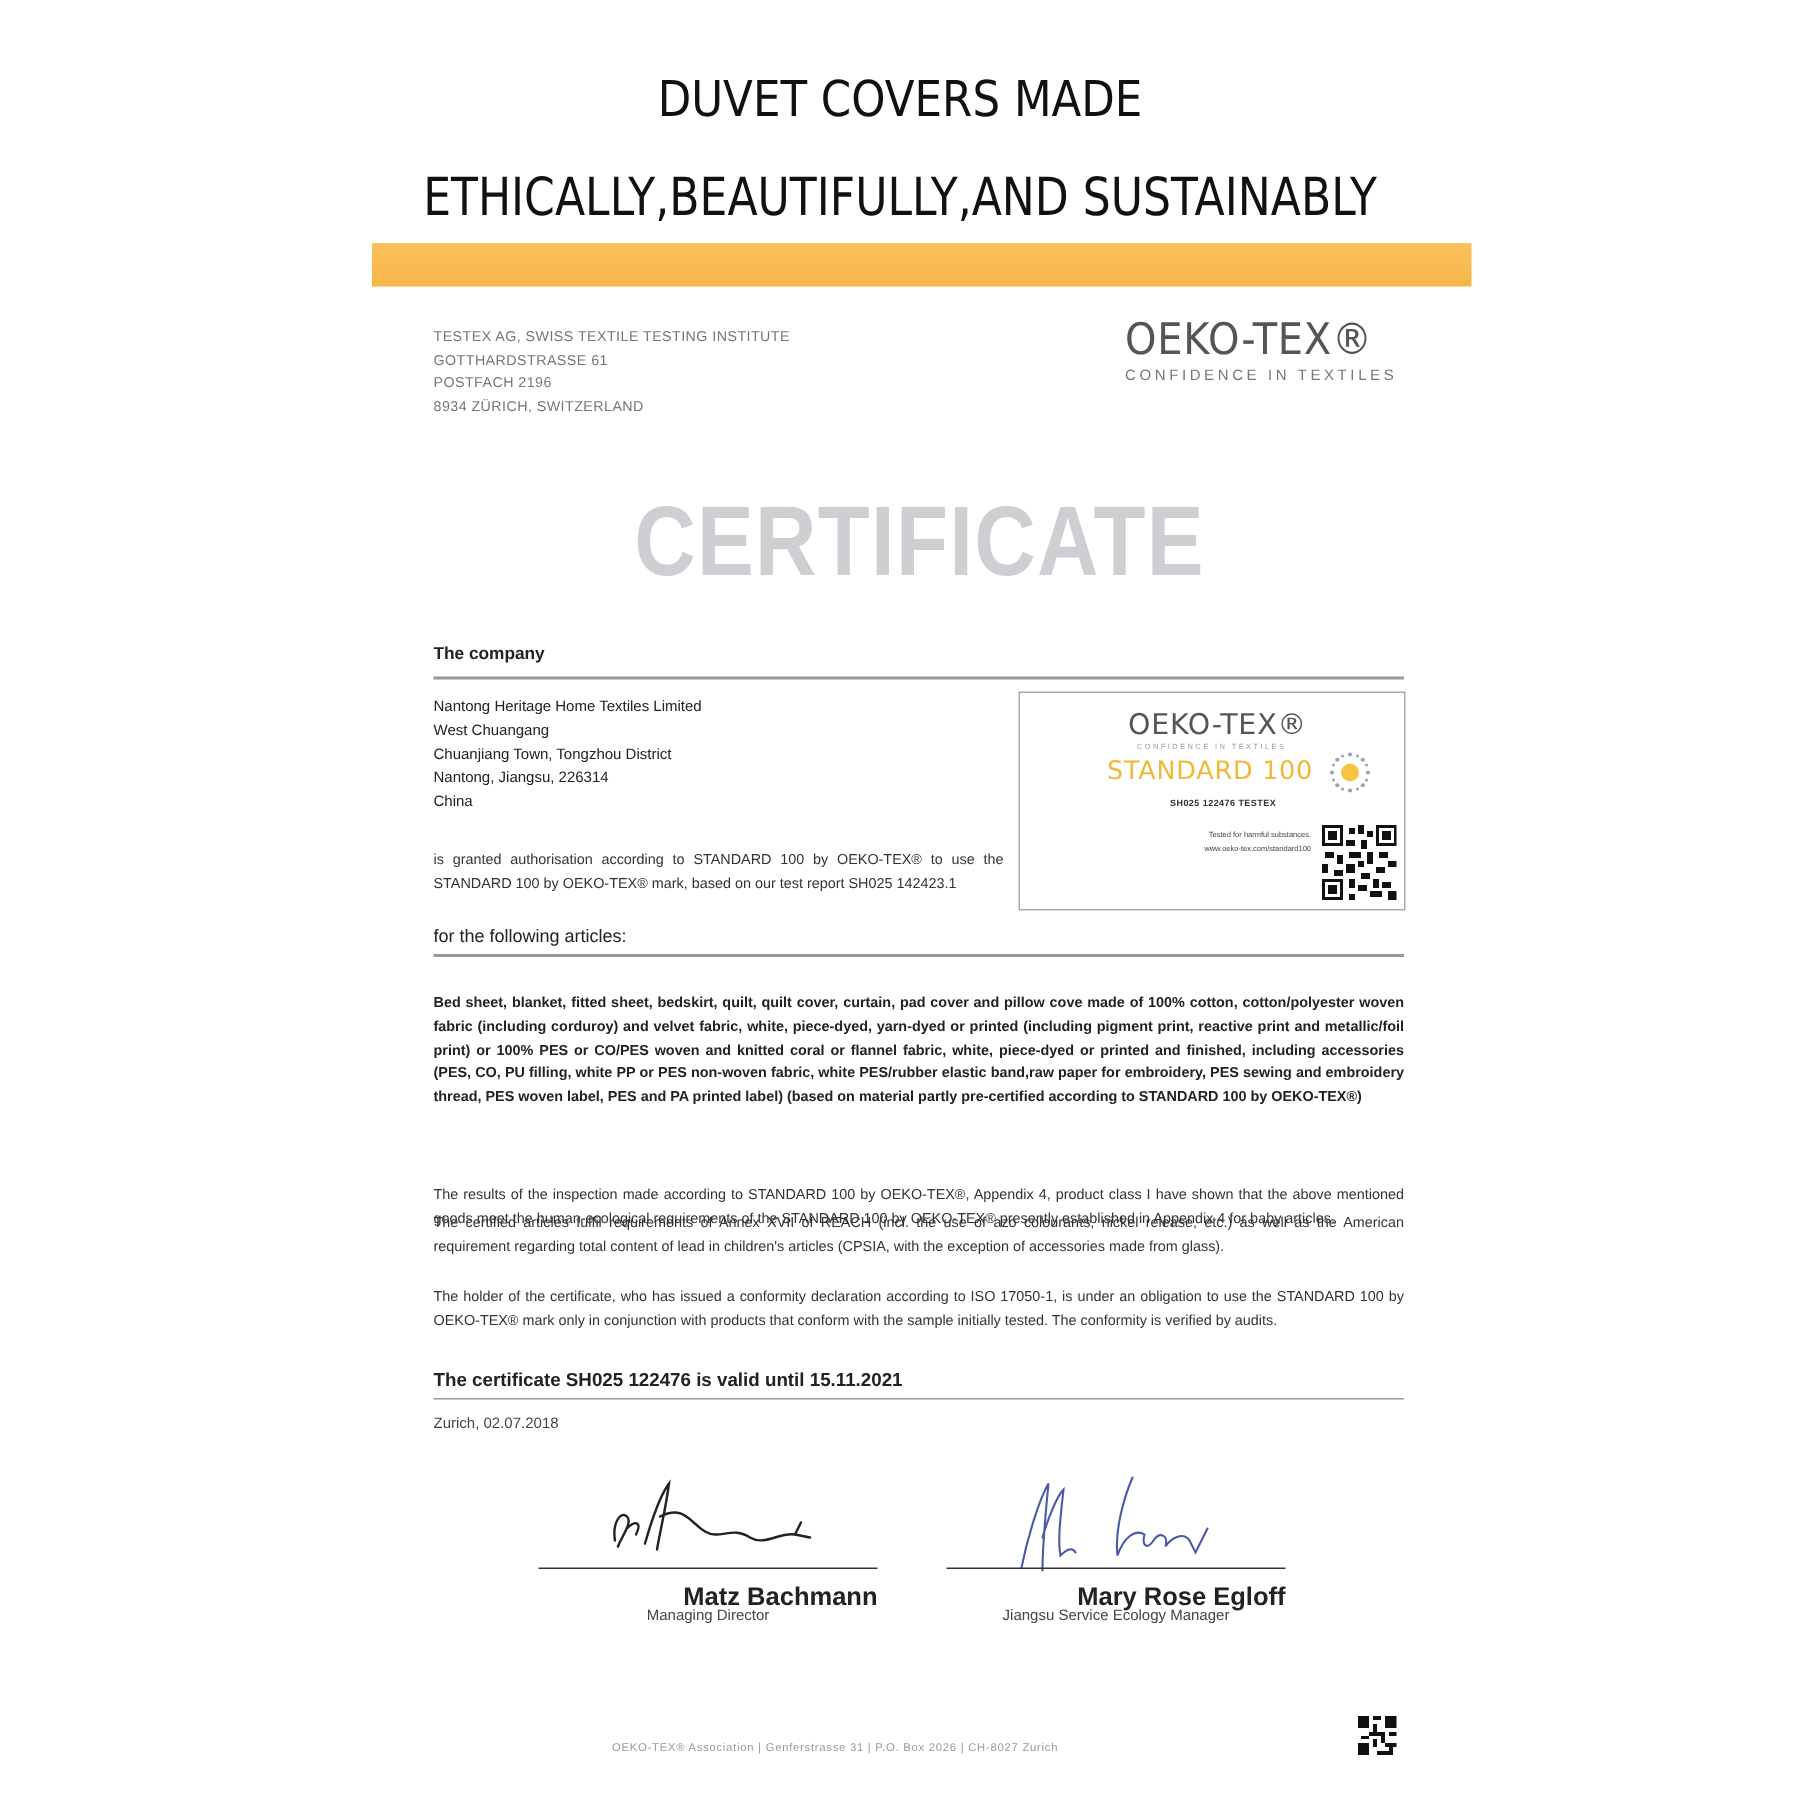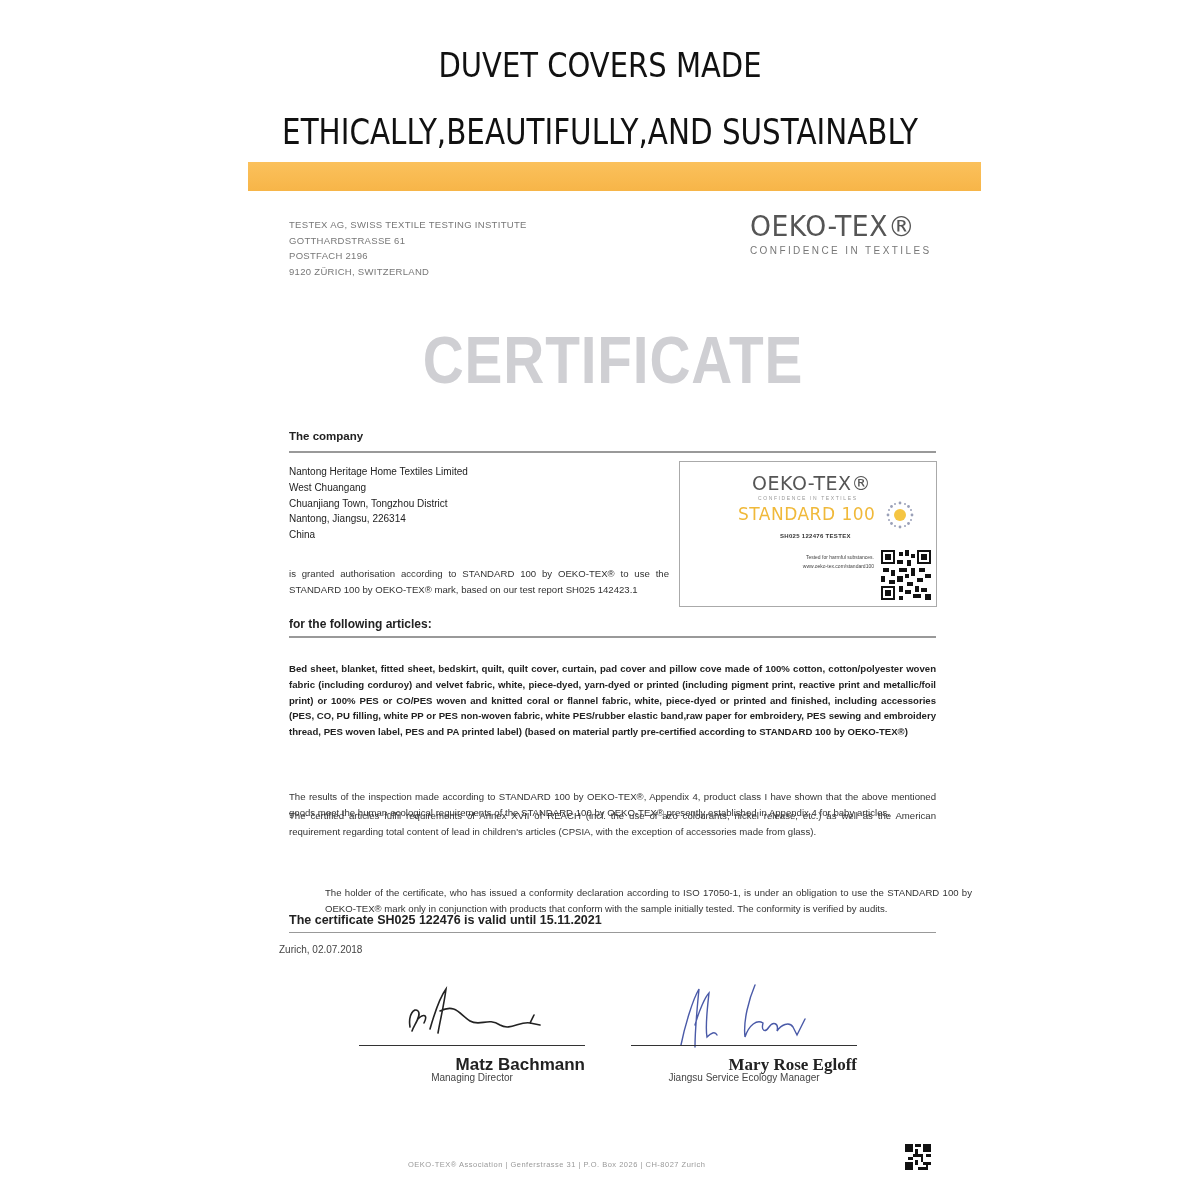--- a/index.html
+++ b/index.html
@@ -32,47 +32,47 @@
   .badge .b-brand { position: absolute; left: 72px; top: 10px; font-size: 19px; color: #555; font-family: "DejaVu Sans", sans-serif; letter-spacing: 0.5px; }
   .badge .b-tag { position: absolute; left: 78px; top: 33px; font-size: 5px; color: #999; letter-spacing: 1.6px; }
   .badge .b-std { position: absolute; left: 58px; top: 42px; font-size: 17px; color: #f0b93a; letter-spacing: 0.5px; font-family: "DejaVu Sans", sans-serif; }
   .badge .b-sun { position: absolute; left: 205px; top: 38px; width: 30px; height: 30px; }
   .badge .b-code { position: absolute; left: 100px; top: 71px; font-size: 6px; font-weight: bold; color: #333; letter-spacing: 0.3px; }
   .badge .b-note { position: absolute; left: 86px; top: 91px; font-size: 5px; line-height: 9px; color: #444; text-align: right; width: 108px; }
   .badge .b-qr { position: absolute; left: 201px; top: 88px; width: 50px; height: 50px; }
 
   .para { left: 289px; width: 647px; font-size: 9.6px; line-height: 15.8px; color: #333; text-align: justify; }
   .grant { top: 566px; width: 380px; }
-  .articles-label { left: 289px; top: 617px; font-size: 12px; font-weight: bold; color: #222; }
+  .articles-label { left: 289px; top: 617px; font-size: 12px; font-weight: normal; color: #222; }
   .articles { top: 641px; font-weight: bold; color: #222; margin-top: 20px; }
   .results { top: 757px; margin-top: 32px; }
   .reach { top: 808px; }
-  .holder { top: 885px; margin-left: 36px; }
+  .holder { top: 857px; }
   .valid { left: 289px; top: 913px; font-size: 12.5px; font-weight: bold; color: #222; }
-  .date { left: 279px; top: 944px; font-size: 10px; color: #444; }
+  .date { left: 289px; top: 944px; font-size: 10px; color: #444; }
 
   .sig-line { height: 1px; background: #333; }
   .sig-name { font-size: 17px; font-weight: bold; color: #222; text-align: right; }
   .sig-role { font-size: 10px; color: #444; text-align: center; }
 
   .footer { left: 408px; top: 1160px; font-size: 7.5px; color: #999; letter-spacing: 0.5px; }
   .footer-qr { left: 905px; top: 1144px; width: 26px; height: 26px; }
 </style>
 </head>
 <body>
 
 <div class="abs headline h1">DUVET COVERS MADE</div>
 <div class="abs headline h2">ETHICALLY,BEAUTIFULLY,AND SUSTAINABLY</div>
 <div class="abs orange-band"></div>
 
 <div class="abs address">
   <div>TESTEX AG, SWISS TEXTILE TESTING INSTITUTE</div>
   <div>GOTTHARDSTRASSE 61</div>
   <div>POSTFACH 2196</div>
-  <div>9120 ZÜRICH, SWITZERLAND</div>
+  <div>8934 ZÜRICH, SWITZERLAND</div>
 </div>
 
 <div class="abs oeko-logo">
   <div class="brand">OEKO-TEX®</div>
   <div class="tag">CONFIDENCE IN TEXTILES</div>
 </div>
 
 <div class="abs cert-title">CERTIFICATE</div>
 
 <div class="abs label-bold company-label">The company</div>
@@ -174,21 +174,21 @@
   <path d="M10 42 C 8 30, 14 22, 18 26 C 22 30, 14 40, 12 46 M18 34 C 24 28, 28 30, 24 38 M30 44 C 34 30, 40 12, 46 4 C 44 20, 40 36, 38 48 M40 26 C 56 18, 60 30, 70 36 C 80 42, 88 32, 100 40 C 110 46, 120 36, 130 38 L 134 30 M 130 38 L 140 40" fill="none" stroke="#222" stroke-width="1.6" stroke-linecap="round"></path>
 </svg>
 <div class="abs sig-line" style="left:359px; top:1045px; width:226px;"></div>
 <div class="abs sig-name" style="left:359px; top:1055px; width:226px;">Matz Bachmann</div>
 <div class="abs sig-role" style="left:359px; top:1072px; width:226px;">Managing Director</div>
 
 <svg class="abs" style="left:665px; top:975px; width:170px; height:80px;" viewBox="0 0 170 80">
   <path d="M16 70 C 20 50, 28 24, 34 14 C 32 34, 30 54, 30 72 M30 50 C 34 36, 40 22, 44 18 C 42 36, 40 52, 42 62 C 46 58, 50 56, 52 60 M90 10 C 84 24, 78 46, 80 62 C 84 50, 92 44, 98 48 C 96 56, 100 58, 104 52 C 108 46, 114 48, 112 56 C 116 50, 124 46, 128 52 L 132 60 L 140 44" fill="none" stroke="#4a5aa8" stroke-width="1.4" stroke-linecap="round"></path>
 </svg>
 <div class="abs sig-line" style="left:631px; top:1045px; width:226px;"></div>
-<div class="abs sig-name" style="left:631px; top:1055px; width:226px;font-family:Liberation Serif, serif;">Mary Rose Egloff</div>
+<div class="abs sig-name" style="left:631px; top:1055px; width:226px;">Mary Rose Egloff</div>
 <div class="abs sig-role" style="left:631px; top:1072px; width:226px;">Jiangsu Service Ecology Manager</div>
 
 <div class="abs footer">OEKO-TEX® Association | Genferstrasse 31 | P.O. Box 2026 | CH-8027 Zurich</div>
 <svg class="abs footer-qr" viewBox="0 0 10 10" shape-rendering="crispEdges">
   <g fill="#111">
     <rect x="0" y="0" width="3" height="3"></rect>
       <rect x="7" y="0" width="3" height="3"></rect>
       <rect x="0" y="7" width="3" height="3"></rect>
     <rect x="4" y="0" width="2" height="1"></rect>
       <rect x="4" y="2" width="1" height="2"></rect>

